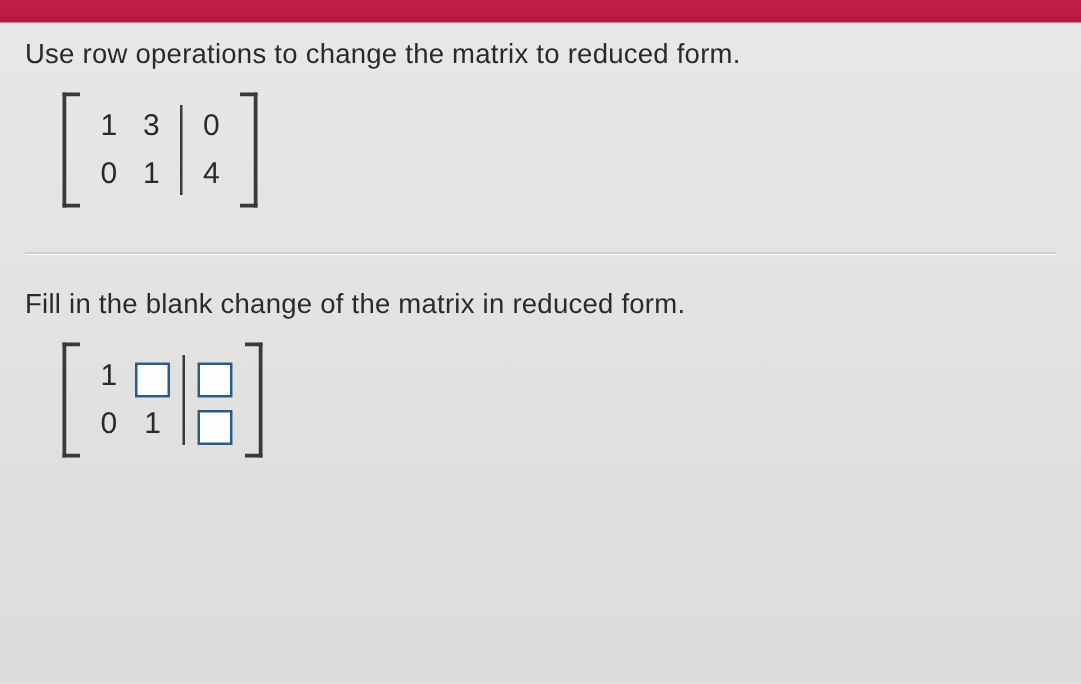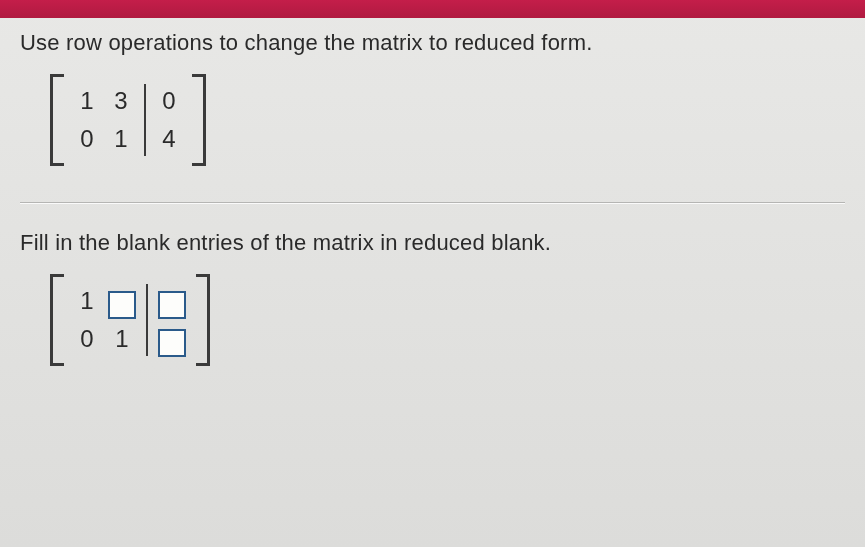--- a/index.html
+++ b/index.html
@@ -112,21 +112,21 @@
       <div class="matrix-col">
         <div class="cell">0</div>
         <div class="cell">4</div>
       </div>
     </div>
     <div class="bracket bracket-right"></div>
   </div>
 
   <hr class="divider">
 
-  <div class="instr">Fill in the blank entries of the matrix in reduced blank.</div>
+  <div class="instr">Fill in the blank change of the matrix in reduced form.</div>
 
   
   <div class="matrix">
     <div class="bracket bracket-left"></div>
     <div class="matrix-body">
       <div class="matrix-col">
         <div class="cell">1</div>
         <div class="cell">0</div>
       </div>
       <div class="matrix-col">

